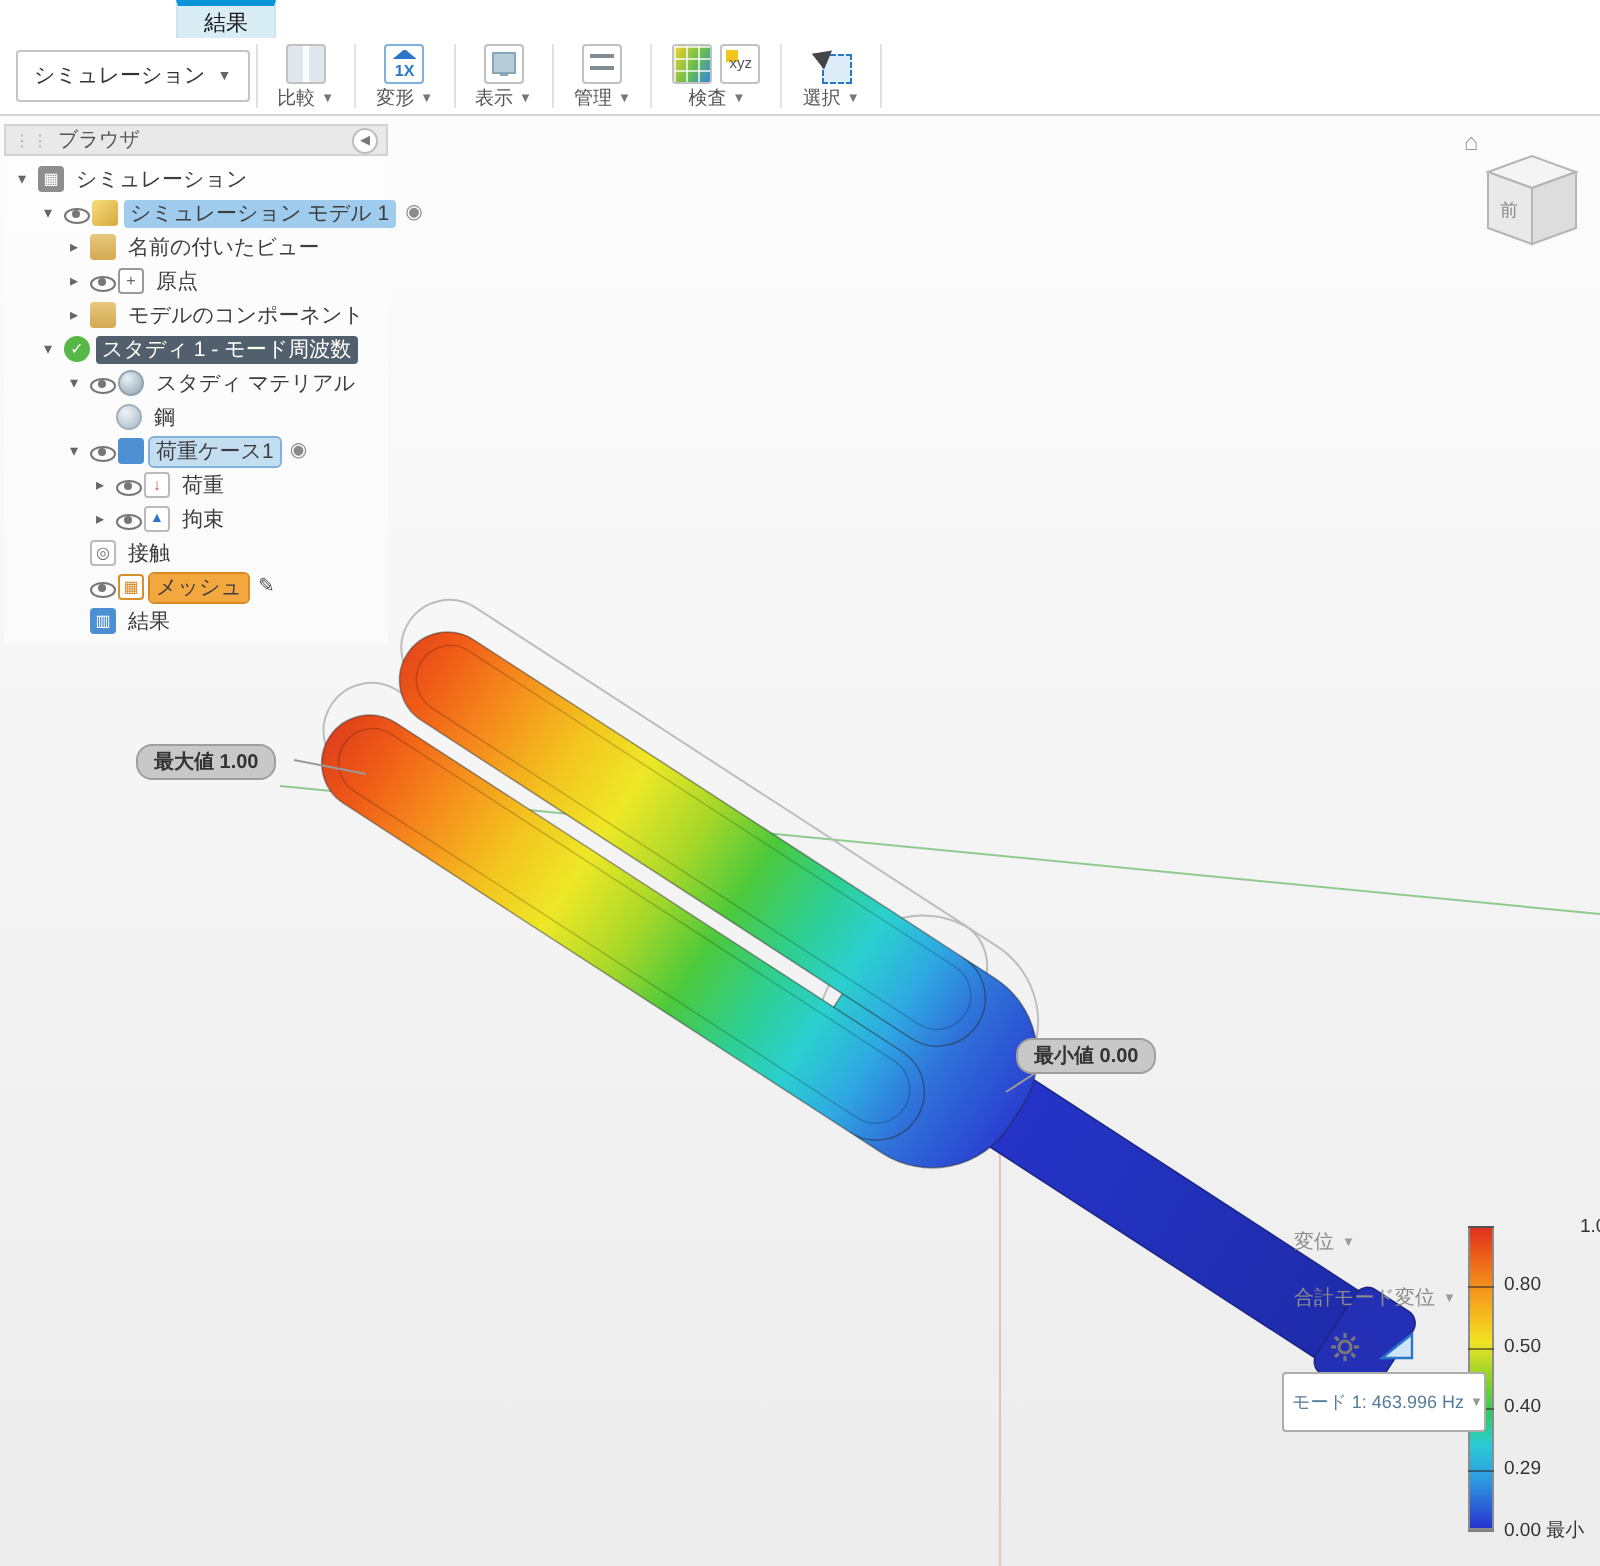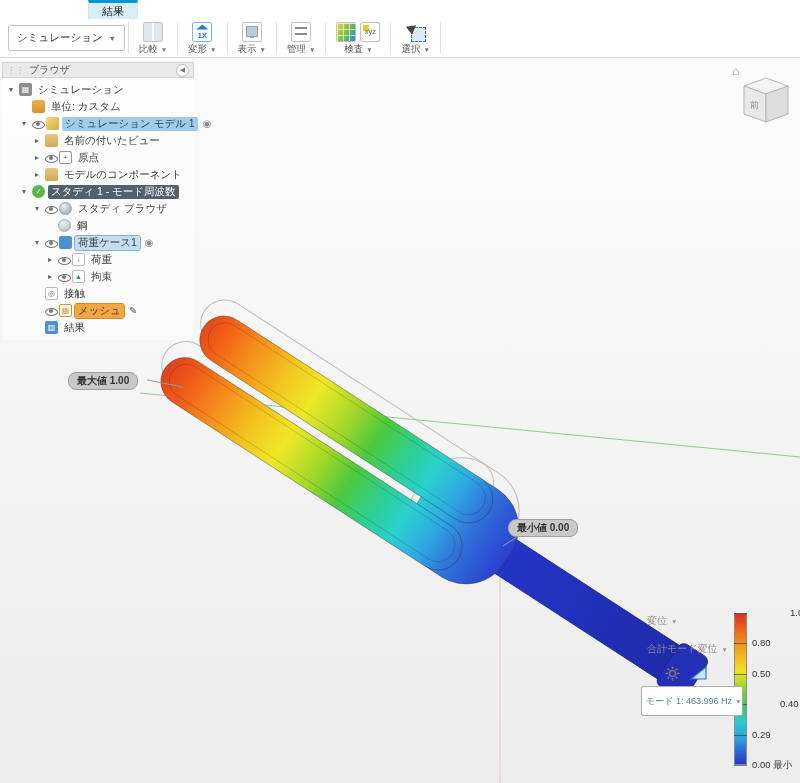--- a/index.html
+++ b/index.html
@@ -244,25 +244,20 @@
       <span class="b-title">ブラウザ</span>
       <span class="b-collapse">◀</span>
     </div>
     <div class="b-tree">
         <div class="trow" style="padding-left: 4px;">
           <span class="disc">▾</span>
           <span class="ticon ti-sim">▦</span>
           <span class="tlabel">シミュレーション</span>
         </div>
         <div class="trow" style="padding-left: 17px;">
-          <span class="disc"></span>
-          <span class="ticon ti-units"></span>
-          <span class="tlabel">単位: カスタム</span>
-        </div>
-        <div class="trow" style="padding-left: 17px;">
           <span class="disc">▾</span>
           <span class="eye"></span>
           <span class="ticon ti-model"></span>
           <span class="tlabel hl-blue">シミュレーション モデル 1</span>
           <span class="radio">◉</span>
         </div>
         <div class="trow" style="padding-left: 30px;">
           <span class="disc">▸</span>
           <span class="ticon ti-folder"></span>
           <span class="tlabel">名前の付いたビュー</span>
@@ -280,21 +275,21 @@
         </div>
         <div class="trow" style="padding-left: 17px;">
           <span class="disc">▾</span>
           <span class="ticon ti-study">✓</span>
           <span class="tlabel hl-dark">スタディ 1 - モード周波数</span>
         </div>
         <div class="trow" style="padding-left: 30px;">
           <span class="disc">▾</span>
           <span class="eye"></span>
           <span class="ticon ti-material"></span>
-          <span class="tlabel">スタディ ブラウザ</span>
+          <span class="tlabel">スタディ マテリアル</span>
         </div>
         <div class="trow" style="padding-left: 43px;">
           <span class="disc"></span>
           <span class="ticon ti-steel"></span>
           <span class="tlabel">鋼</span>
         </div>
         <div class="trow" style="padding-left: 30px;">
           <span class="disc">▾</span>
           <span class="eye"></span>
           <span class="ticon ti-loadcase"></span>
@@ -349,21 +344,21 @@
   <div class="legend">
     <div class="lg-bar"></div>
     <div>
         <div class="lg-tick" style="top: 8px;"></div>
         <div class="lg-label" style="top: 2px; margin-left: 38px;">1.00 最大</div>
         <div class="lg-tick" style="top: 38.4px;"></div>
         <div class="lg-label" style="top: 32.4px;">0.80</div>
         <div class="lg-tick" style="top: 68.8px;"></div>
         <div class="lg-label" style="top: 62.8px;">0.50</div>
         <div class="lg-tick" style="top: 99.2px;"></div>
-        <div class="lg-label" style="top: 93.2px; margin-left: 28px;">0.40</div>
+        <div class="lg-label" style="top: 93.2px;">0.40</div>
         <div class="lg-tick" style="top: 129.6px;"></div>
         <div class="lg-label" style="top: 123.6px;">0.29</div>
         <div class="lg-tick" style="top: 160px;"></div>
         <div class="lg-label" style="top: 154px;">0.00 最小</div>
       </div>
   </div>
 
   <div class="vc-controls">
     <div class="vc-row" style="top:0">
       <span>変位</span>

